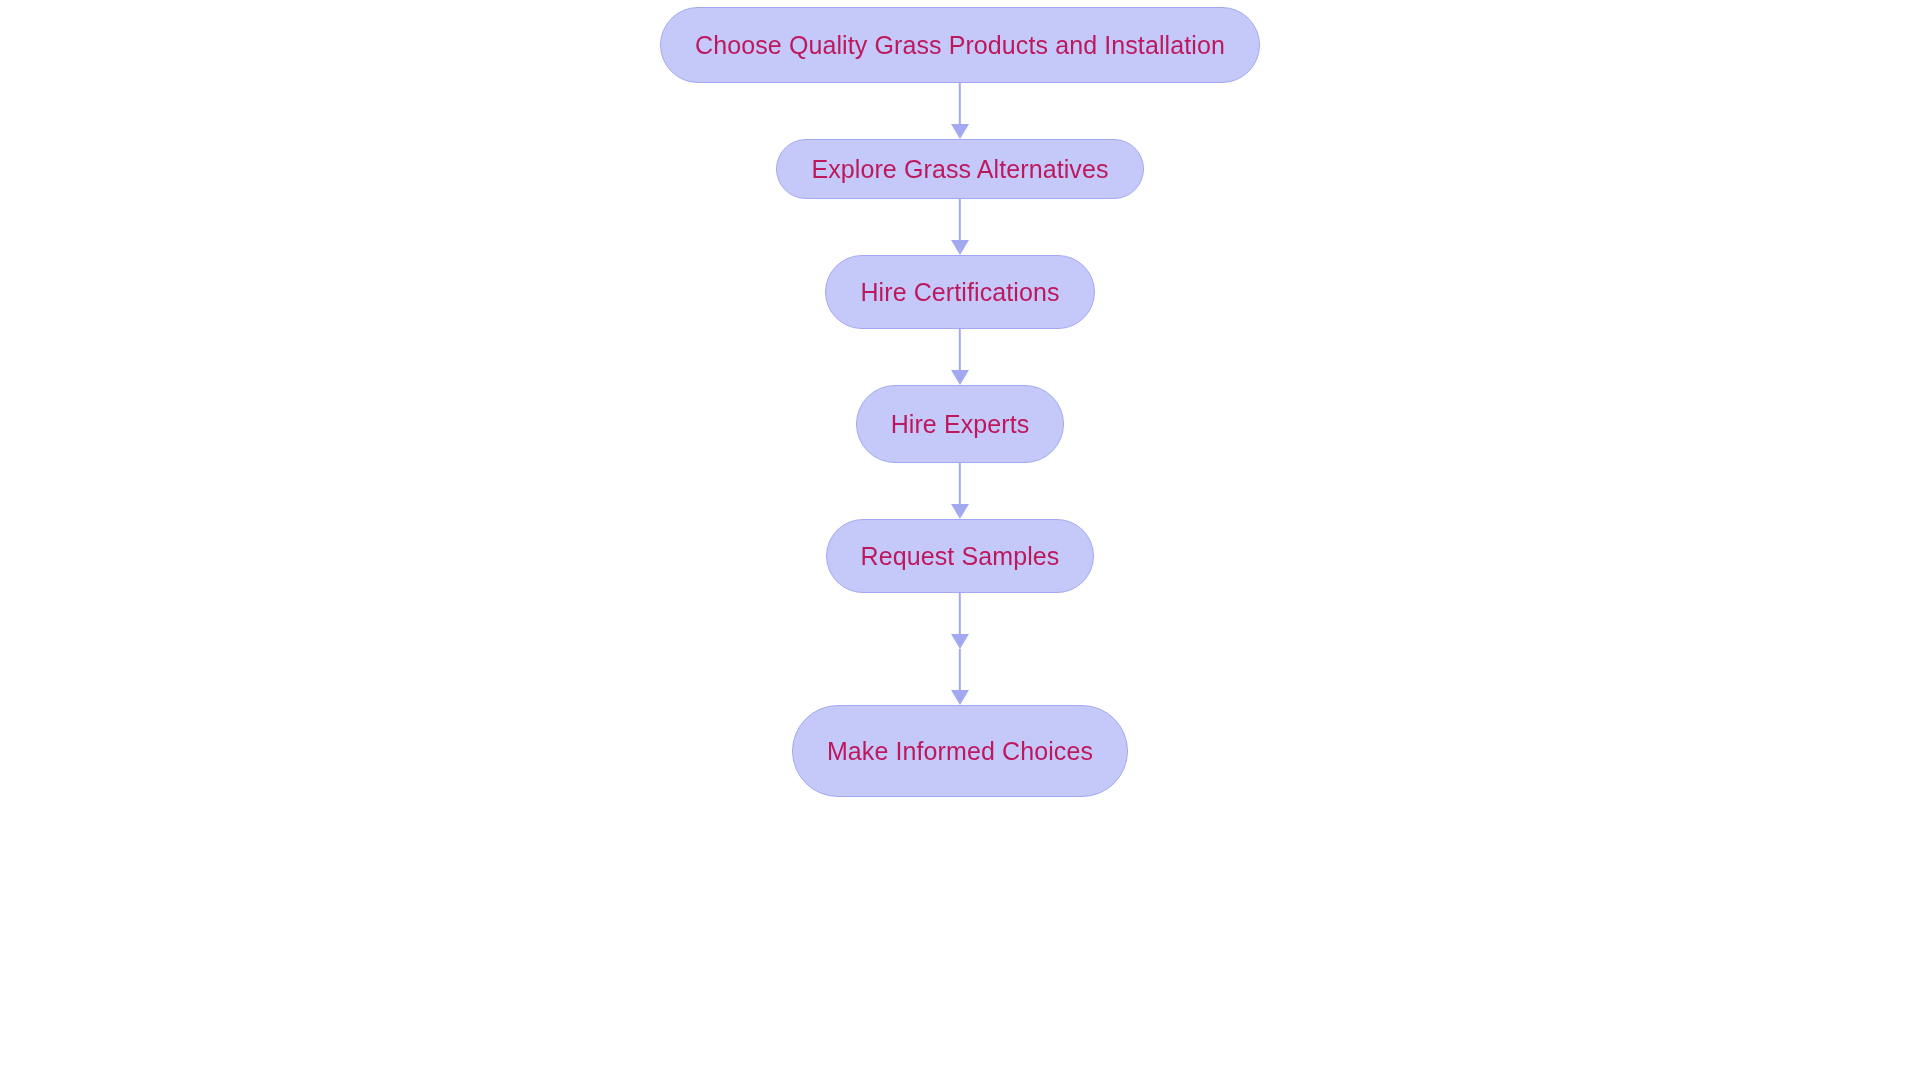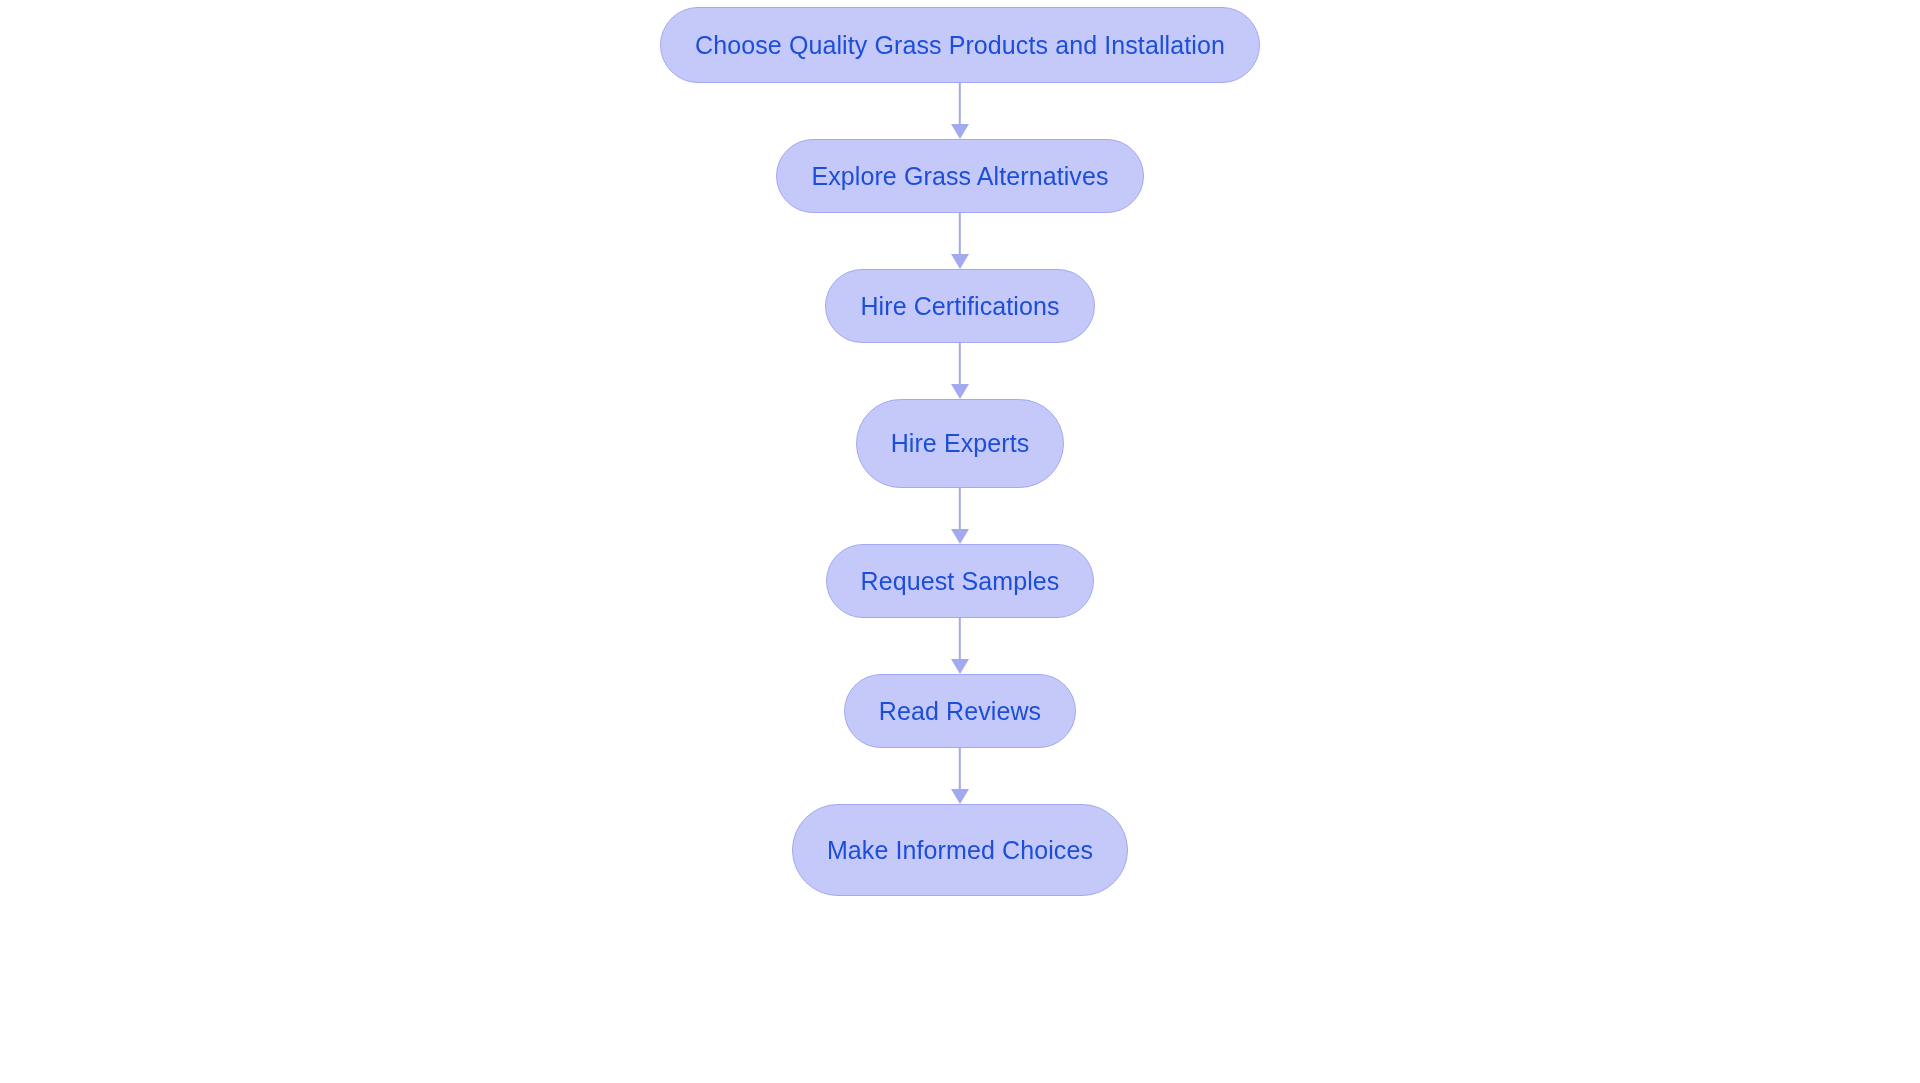--- a/index.html
+++ b/index.html
@@ -25,35 +25,35 @@
   }
 
   .node {
     box-sizing: border-box;
     display: flex;
     align-items: center;
     justify-content: center;
     background: #c5c9fa;
     border: 1.6px solid #a3a9f0;
     border-radius: 999px;
-    color: #1d4ed8;
+    color: #be185d;
     font-family: "Liberation Sans", sans-serif;
     font-size: 25px;
     font-weight: 400;
     letter-spacing: 0.1px;
     white-space: nowrap;
     padding: 0 34px;
     position: relative;
   }
 
   
   .node-0 { height: 76px; min-width: 516px; }
-  .node-1 { height: 74px; min-width: 316px; }
+  .node-1 { height: 60px; min-width: 316px; }
   .node-2 { height: 74px; min-width: 258px; }
-  .node-3 { height: 89px; min-width: 192px; }
+  .node-3 { height: 78px; min-width: 192px; }
   .node-4 { height: 74px; min-width: 234px; }
   .node-5 { height: 74px; min-width: 218px; }
   .node-6 { height: 92px; min-width: 272px; }
 
   .connector {
     position: relative;
     width: 28px;
     height: 56px;
     display: flex;
     justify-content: center;
@@ -126,23 +126,20 @@
 
   <div class="node node-4">
     <span>Request Samples</span>
   </div>
 
   <div class="connector">
     <span class="line"></span>
     <span class="head"></span>
   </div>
 
-  <div class="node node-5">
-    <span>Read Reviews</span>
-  </div>
 
   <div class="connector">
     <span class="line"></span>
     <span class="head"></span>
   </div>
 
   <div class="node node-6">
     <span>Make Informed Choices</span>
   </div>
 

